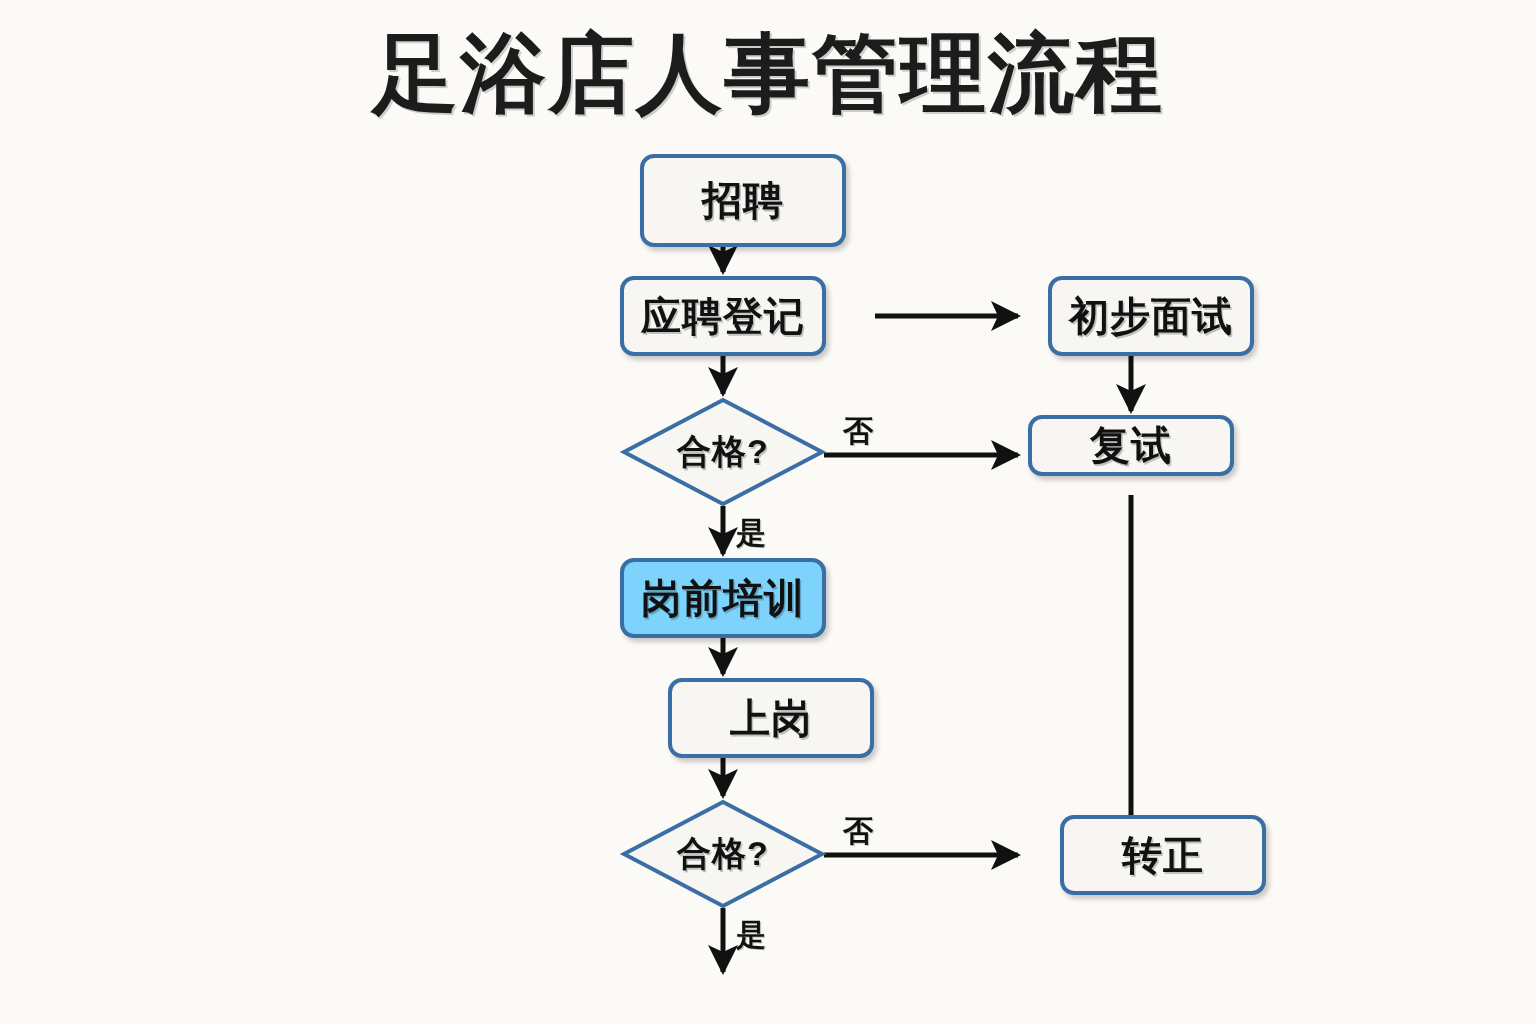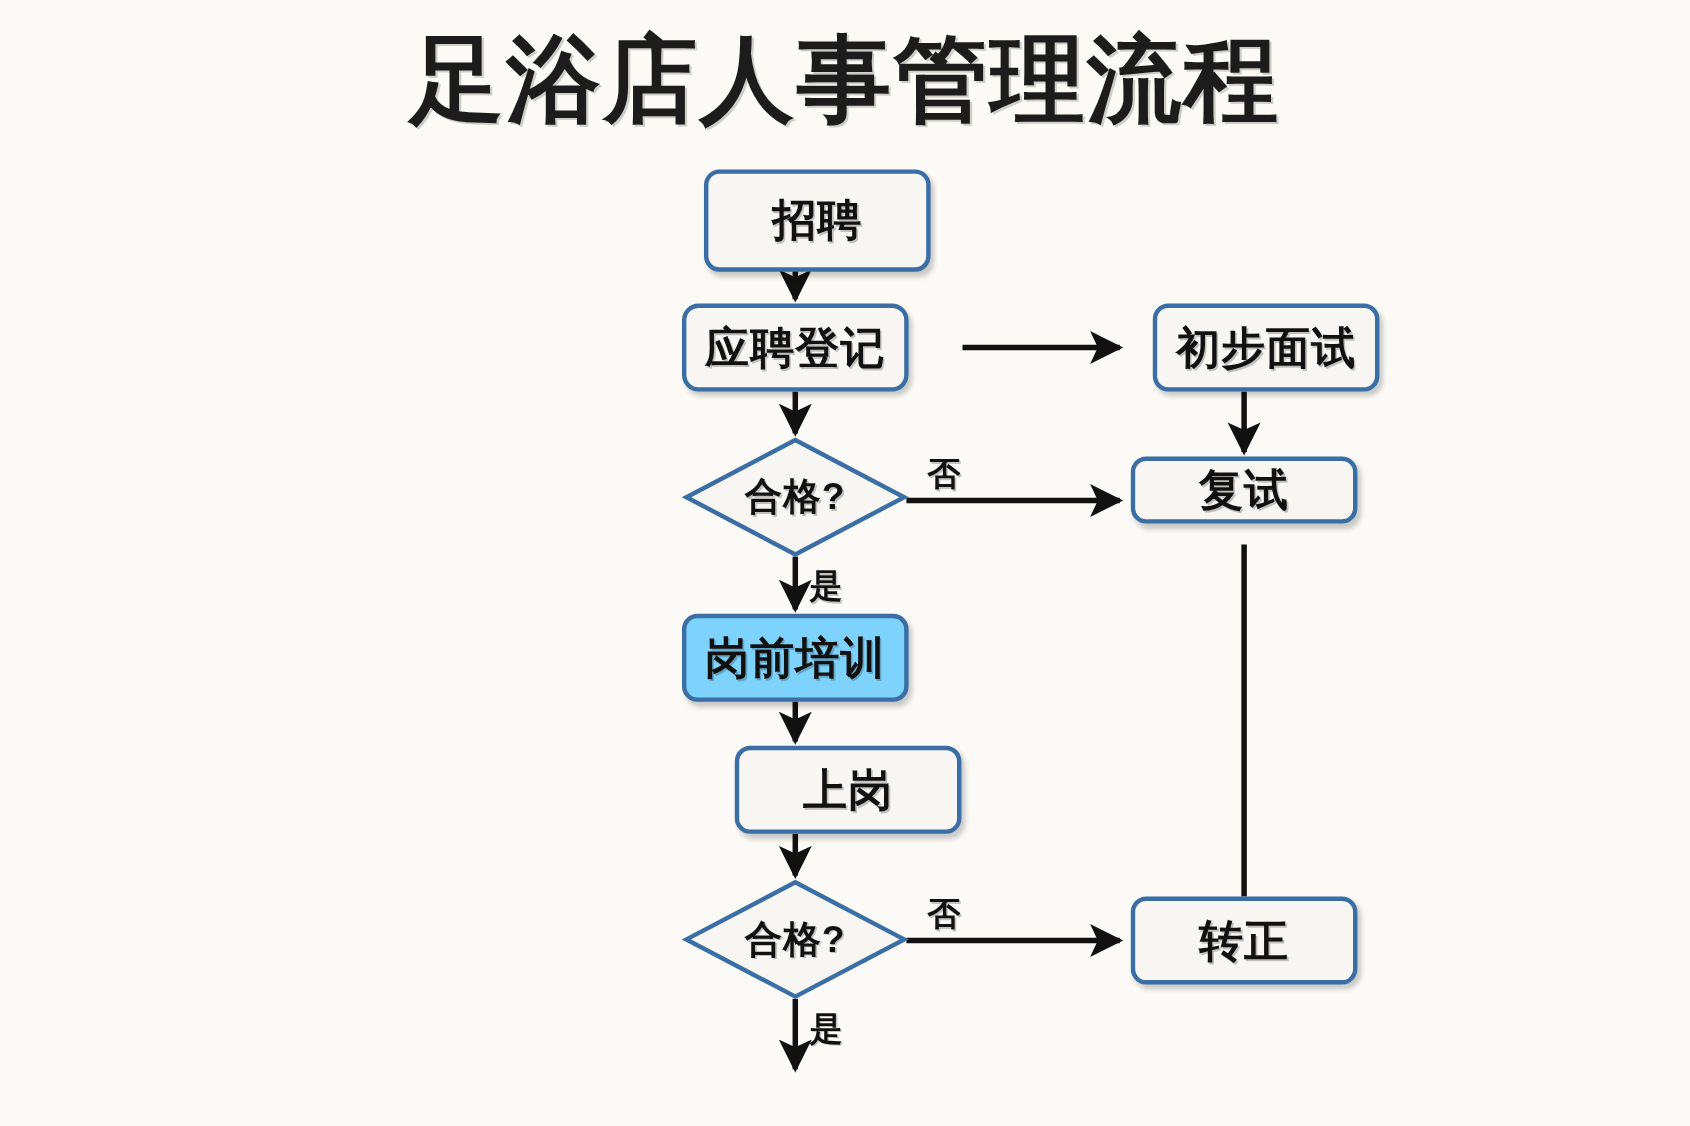--- a/index.html
+++ b/index.html
@@ -130,21 +130,21 @@
         <path d="M 1131 495 L 1131 815" stroke="#111111" stroke-width="5" fill="none" stroke-linecap="butt"></path>
         <path d="M 824 855 L 1018 855" stroke="#111111" stroke-width="5" fill="none" stroke-linecap="butt" marker-end="url(#arrowhead)"></path>
         <path d="M 723 908 L 723 972" stroke="#111111" stroke-width="5" fill="none" stroke-linecap="butt" marker-end="url(#arrowhead)"></path>
       </g>
   </svg>
 
   <div id="node-layer">
       <div class="node" style="left: 620px; top: 154px; width: 206px; height: 93px; border-color: rgb(58, 110, 165); background: rgb(247, 246, 242); margin-left: 20px;">
         <span class="node-label">招聘</span>
       </div>
-      <div class="node" style="left: 620px; top: 276px; width: 206px; height: 80px; border-color: rgb(58, 110, 165); background: rgb(247, 246, 242); border-radius: 15px;">
+      <div class="node" style="left: 620px; top: 276px; width: 206px; height: 80px; border-color: rgb(58, 110, 165); background: rgb(247, 246, 242);">
         <span class="node-label">应聘登记</span>
       </div>
       <div class="node" style="left: 1028px; top: 276px; width: 206px; height: 80px; border-color: rgb(58, 110, 165); background: rgb(247, 246, 242); margin-left: 20px;">
         <span class="node-label">初步面试</span>
       </div>
       <div class="decision" style="left: 622px; top: 398px; width: 202px; height: 108px;">
         <svg width="202" height="108" viewBox="0 0 202 108">
           <polygon points="101,2 200,54 101,106 2,54" fill="#f7f6f2" stroke="#3a6ea5" stroke-width="4" stroke-linejoin="miter"></polygon>
         </svg>
         <span class="dec-label">合格?</span>
@@ -157,21 +157,21 @@
       </div>
       <div class="node" style="left: 620px; top: 678px; width: 206px; height: 80px; border-color: rgb(58, 110, 165); background: rgb(247, 246, 242); margin-left: 48px;">
         <span class="node-label">上岗</span>
       </div>
       <div class="decision" style="left: 622px; top: 800px; width: 202px; height: 108px;">
         <svg width="202" height="108" viewBox="0 0 202 108">
           <polygon points="101,2 200,54 101,106 2,54" fill="#f7f6f2" stroke="#3a6ea5" stroke-width="4" stroke-linejoin="miter"></polygon>
         </svg>
         <span class="dec-label">合格?</span>
       </div>
-      <div class="node" style="left: 1028px; top: 815px; width: 206px; height: 80px; border-color: rgb(58, 110, 165); background: rgb(247, 246, 242);">
+      <div class="node" style="left: 1060px; top: 815px; width: 206px; height: 80px; border-color: rgb(58, 110, 165); background: rgb(247, 246, 242);">
         <span class="node-label">转正</span>
       </div>
     </div>
   <div id="label-layer">
       <div class="edge-label" style="left: 843px; top: 411px;">否</div>
       <div class="edge-label" style="left: 736px; top: 513px;">是</div>
       <div class="edge-label" style="left: 843px; top: 811px;">否</div>
       <div class="edge-label" style="left: 736px; top: 915px;">是</div>
     </div>
 

